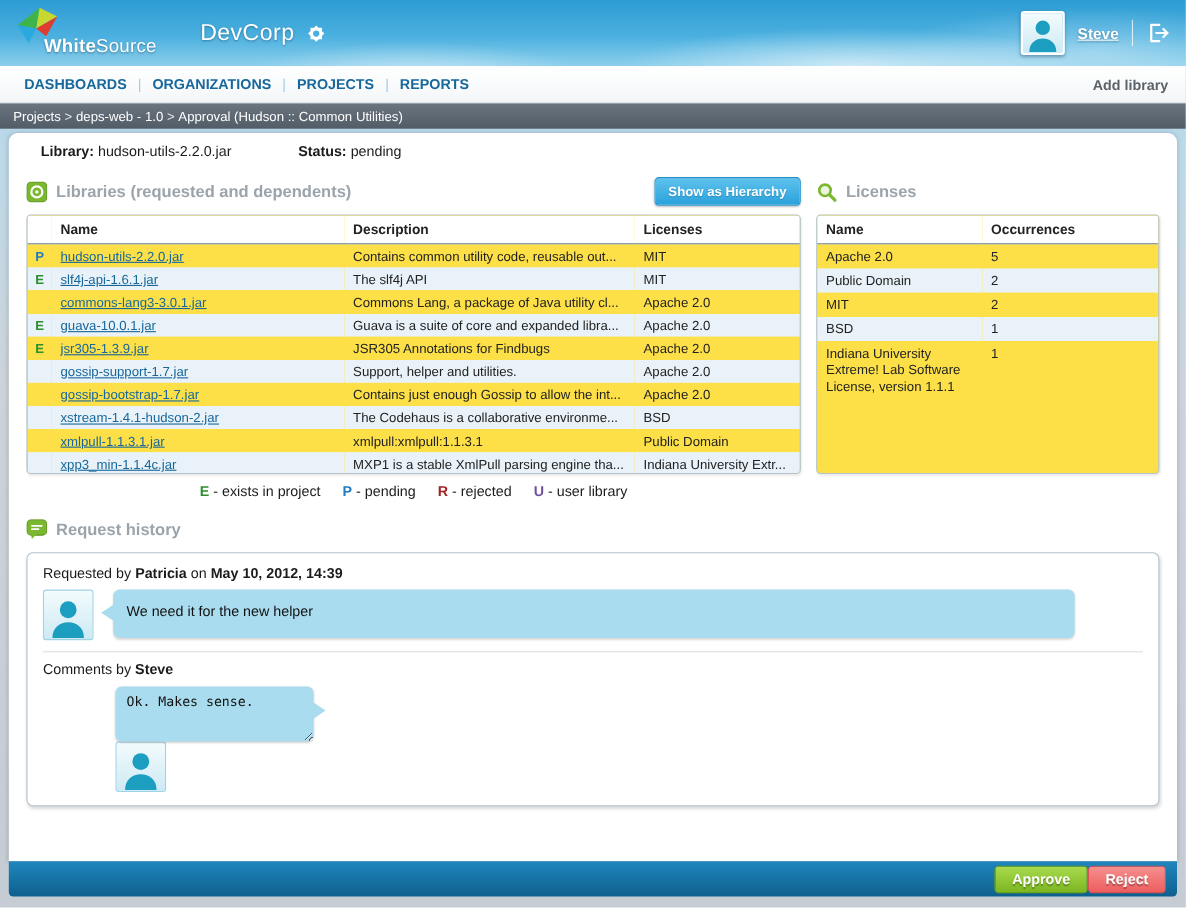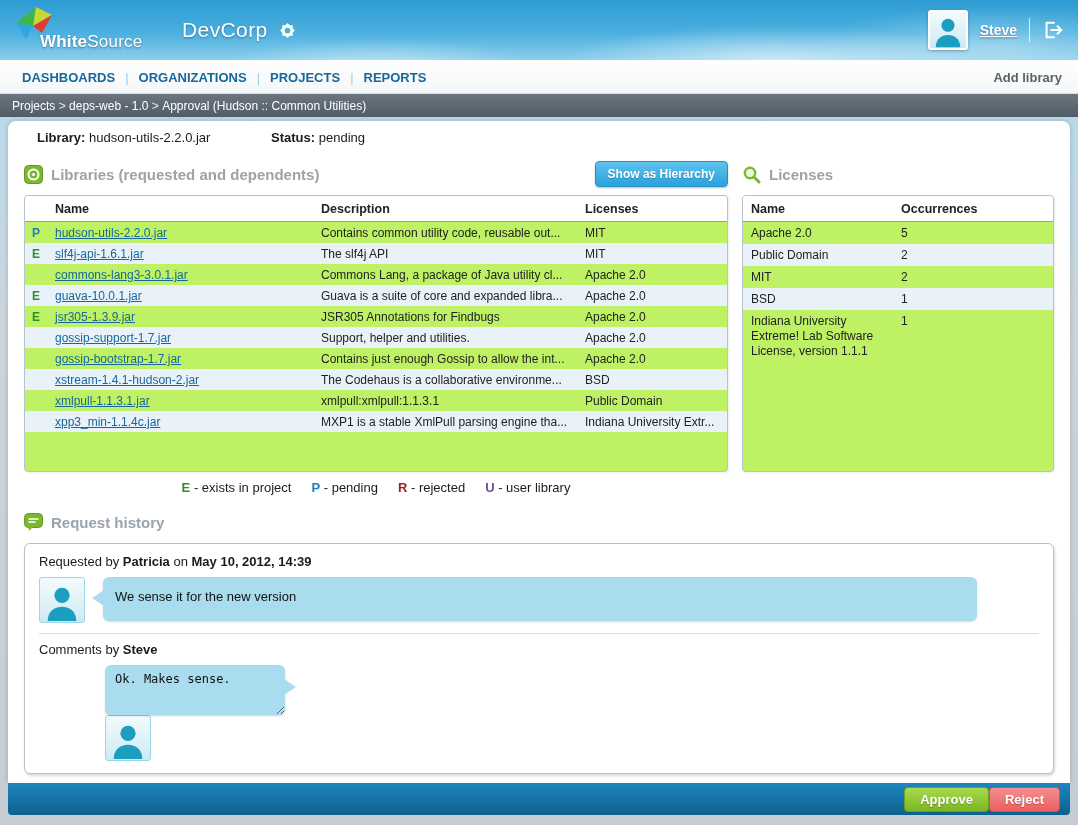--- a/index.html
+++ b/index.html
@@ -65,21 +65,21 @@
   
   .panels { display: flex; gap: 14px; padding: 8px 16px 0; }
   .left-col { flex: 1; min-width: 0; }
   .right-col { width: 312px; flex: none; }
   .panel-head { display: flex; align-items: center; gap: 8px; height: 30px; margin-bottom: 6px; }
   .panel-title { color: #9ba3ab; font-weight: bold; font-size: 15px; }
   .btn-hierarchy { margin-left: auto; background: linear-gradient(#5ec2ed, #2aa2db);
     border: 1px solid #2491c6; border-radius: 4px; color: #fff; font-weight: bold; font-size: 12px;
     font-family: "Liberation Sans", sans-serif; padding: 5px 12px; cursor: pointer;
     box-shadow: 0 1px 2px rgba(0,0,0,.25); text-shadow: 0 1px 1px rgba(0,60,90,.3); }
-  .table-box { border: 1px solid #b3c2cd; border-radius: 4px; background: #bef264; height: 277px; overflow: hidden;
+  .table-box { border: 1px solid #b3c2cd; border-radius: 4px; background: #fde047; height: 236px; overflow: hidden;
     box-shadow: 1px 1px 2px rgba(0,0,0,.08); }
   table { width: 100%; border-collapse: collapse; font-size: 12px; table-layout: fixed; }
   thead th { text-align: left; font-size: 12.5px; color: #222; padding: 6px 8px 5px;
     border-bottom: 1px solid #8fa0ac; background: #fff; }
   tbody td { padding: 4px 8px 3px; vertical-align: top; color: #222;
     white-space: nowrap; overflow: hidden; }
   tbody tr:nth-child(even) { background: #e9f2f8; }
   .col-flag { width: 22px; }
   .col-name { width: 266px; }
   .col-lic  { width: 150px; }
@@ -356,21 +356,21 @@
       <div class="history-box">
         <div class="history-line"><span>Requested by </span><b>Patricia</b><span> on </span><b>May 10, 2012, 14:39</b></div>
 
         <div class="bubble-row">
           <span class="avatar avatar-lg">
             <svg width="42" height="40" viewBox="0 0 44 40">
               <circle cx="22" cy="13" r="8" fill="#1b9ec0"></circle>
               <path d="M7 40c0-10 7-15 15-15s15 5 15 15z" fill="#1b9ec0"></path>
             </svg>
           </span>
-          <div class="bubble">We sense it for the new version</div>
+          <div class="bubble">We need it for the new helper</div>
         </div>
 
         <hr class="history-divider">
 
         <div class="history-line"><span>Comments by </span><b>Steve</b></div>
 
         <div class="comment-row">
           <div class="comment-wrap">
             <textarea style="">Ok. Makes sense.</textarea>
             <span class="comment-tail"></span>

